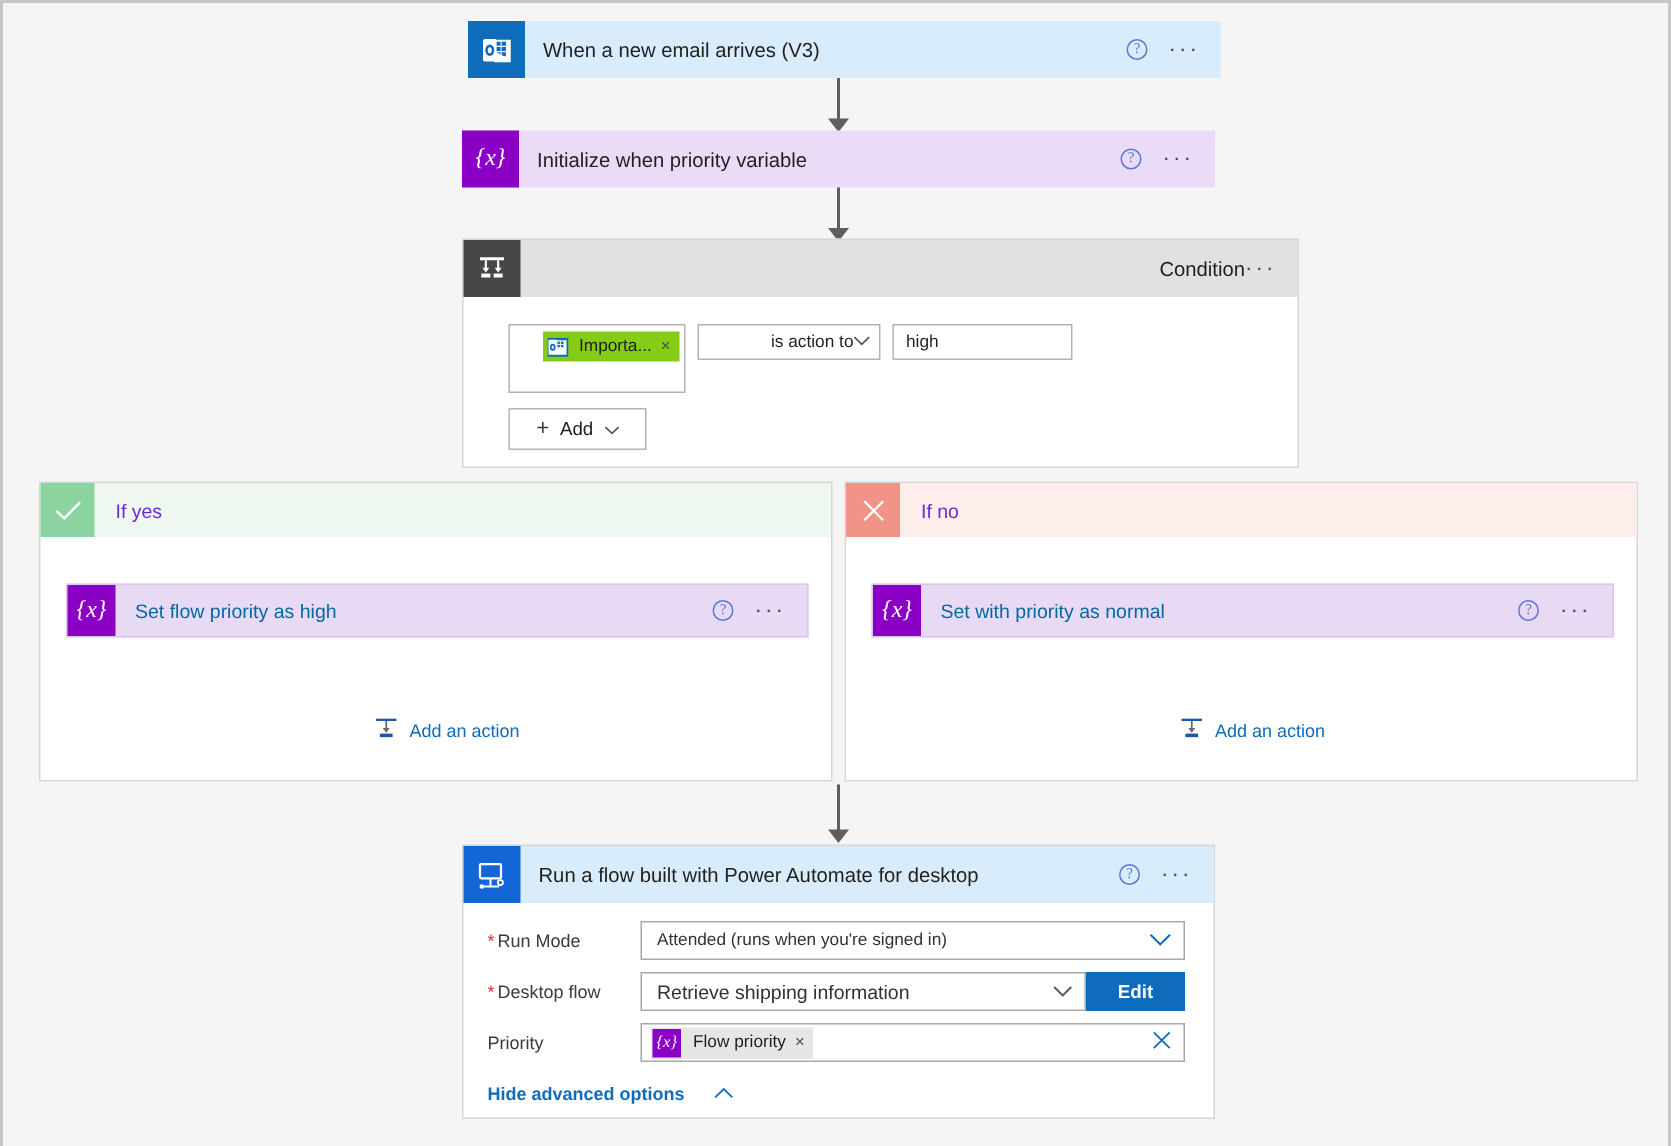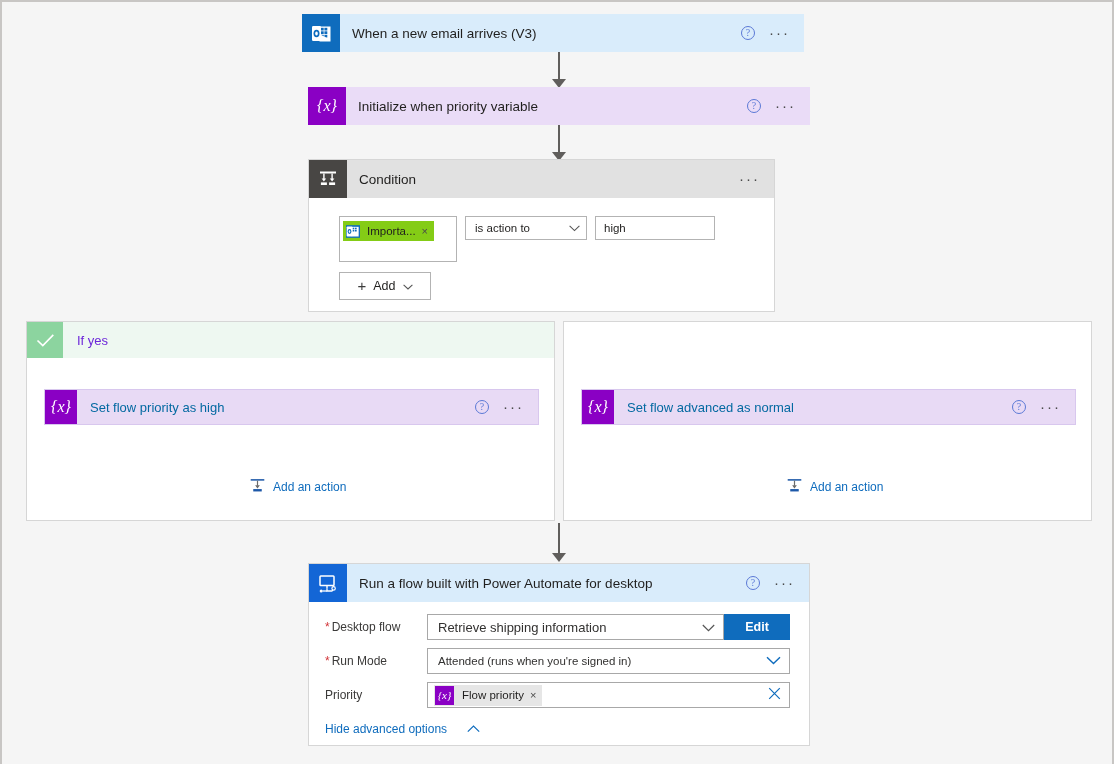--- a/index.html
+++ b/index.html
@@ -193,35 +193,35 @@
   }
   .combo .val { flex:1 1 auto; }
   .edit-btn {
     width: 66px; height: 26px; background:#0f6cbd; color:#fff;
     display:flex; align-items:center; justify-content:center;
     font-size: 12.5px; font-weight: bold;
   }
   .adv-link {
     display:flex; align-items:center; gap:20px;
     margin: 14px 0 0 16px;
-    font-size: 12px; color:#0f6cbd;
+    font-size: 12px; color:#0f6cbd;font-weight:bold;
   }
   .pill {
     display:inline-flex; align-items:center;
     height: 21px; background:#e6e6e6; font-size:11.5px; color:#201f1e;
   }
   .pill-ico { width:19px; height:19px; margin: 0 8px 0 1px; display:flex; align-items:center; justify-content:center; flex:0 0 19px; }
   .clear-x { color:#0f6cbd; font-size: 14px; }
 </style>
 </head>
 <body>
 
 <div class="canvas">
 
-  <div class="card" style="left:300px; top:12px; width:502px; height:38px; border:none;">
+  <div class="card" style="left:310px; top:12px; width:502px; height:38px; border:none;">
     <div class="card-header hdr-blue">
       <div class="card-icon icon-outlook">
         <svg width="21" height="19" viewBox="0 0 21 19">
           <rect x="8.5" y="2.5" width="11" height="13.5" fill="#fff"></rect>
           <rect x="9.8" y="3.8" width="2.9" height="2.7" fill="#0f6cbd"></rect>
           <rect x="13.4" y="3.8" width="2.9" height="2.7" fill="#0f6cbd"></rect>
           <rect x="9.8" y="7.3" width="2.9" height="2.7" fill="#0f6cbd"></rect>
           <rect x="13.4" y="7.3" width="2.9" height="2.7" fill="#0f6cbd"></rect>
           <rect x="9.8" y="10.8" width="2.9" height="2.7" fill="#0f6cbd"></rect>
           <rect x="13.4" y="10.8" width="2.9" height="2.7" fill="#0f6cbd"></rect>
@@ -249,21 +249,21 @@
       <div class="hdr-actions">
         <div class="help-icon">?</div>
         <div class="ellipsis">···</div>
       </div>
     </div>
   </div>
 
   <div class="connector" style="left:556px; top:123px; height:30px;"></div>
   <div class="arrowhead" style="left:550px; top:150px;"></div>
 
-  <div class="card" style="left:306px; top:157px; width:467px; height:153px;">
+  <div class="card" style="left:306px; top:157px; width:558px; height:153px;text-align:right;">
     <div class="card-header hdr-gray">
       <div class="card-icon icon-condition">
         <svg width="20" height="20" viewBox="0 0 20 20">
           <rect x="2" y="2.5" width="16" height="2" fill="#fff"></rect>
           <rect x="5.2" y="4.5" width="1.4" height="5.5" fill="#fff"></rect>
           <rect x="13.4" y="4.5" width="1.4" height="5.5" fill="#fff"></rect>
           <path d="M3.6 9.5 L8.2 9.5 L5.9 12.6 Z" fill="#fff"></path>
           <path d="M11.8 9.5 L16.4 9.5 L14.1 12.6 Z" fill="#fff"></path>
           <rect x="2.9" y="13.4" width="6" height="2.6" fill="#fff"></rect>
           <rect x="11.1" y="13.4" width="6" height="2.6" fill="#fff"></rect>
@@ -344,23 +344,31 @@
           <rect x="9.3" y="4.3" width="1.4" height="6" fill="#6b6b6b"></rect>
           <path d="M7.2 9.8 L12.8 9.8 L10 13.5 Z" fill="#6b6b6b"></path>
           <rect x="5" y="14.2" width="10" height="2.8" fill="#1d58a8"></rect>
         </svg>
       </span>
       <span>Add an action</span>
     </div>
   </div>
 
   <div class="branch" style="left:561px; top:319px; width:529px; height:200px;">
+    <div class="branch-head head-no">
+      <div class="branch-badge badge-no">
+        <svg width="17" height="17" viewBox="0 0 17 17">
+            <path d="M2.2 2.2 L14.8 14.8 M14.8 2.2 L2.2 14.8" stroke="#fff" stroke-width="1.5" fill="none"></path>
+          </svg>
+      </div>
+      <div class="branch-label">If no</div>
+    </div>
     <div class="action-card" style="left:17px; top:67px; width:495px;">
       <div class="action-icon icon-variable">{x}</div>
-      <div class="action-title">Set flow advanced as normal</div>
+      <div class="action-title">Set with priority as normal</div>
       <div class="hdr-actions">
         <div class="help-icon">?</div>
         <div class="ellipsis">···</div>
       </div>
     </div>
     <div class="add-action" style="left:222px; top:155px;">
       <span>
         <svg width="17" height="17" viewBox="0 0 20 20">
           <rect x="2" y="2.5" width="16" height="1.8" fill="#1d58a8"></rect>
           <rect x="9.3" y="4.3" width="1.4" height="6" fill="#6b6b6b"></rect>
@@ -392,45 +400,45 @@
       <div class="hdr-actions">
         <div class="help-icon">?</div>
         <div class="ellipsis">···</div>
       </div>
     </div>
 
     <div class="form">
 
       <div class="form-row">
         <div class="form-label">
+          <span class="req">*</span><span>Run Mode</span>
+        </div>
+        <div class="combo" style="width:363px;">
+          <span class="val" style="font-size:11.5px;">Attended (runs when you're signed in)</span>
+          <span class="chev-blue">
+            <svg width="15" height="9" viewBox="0 0 15 9">
+                <path d="M1 1.2 L7.5 7.6 L14 1.2" stroke="#0f6cbd" stroke-width="1.4" fill="none"></path>
+              </svg>
+          </span>
+        </div>
+      </div>
+
+      <div class="form-row">
+        <div class="form-label">
           <span class="req">*</span><span>Desktop flow</span>
         </div>
         <div class="combo" style="width:297px;">
           <span class="val" style="font-size:13px;">Retrieve shipping information</span>
           <span>
             <svg width="13" height="8" viewBox="0 0 13 8">
                 <path d="M0.8 1 L6.5 6.6 L12.2 1" stroke="#555" stroke-width="1.2" fill="none"></path>
               </svg>
           </span>
         </div>
         <div class="edit-btn">Edit</div>
-      </div>
-
-      <div class="form-row">
-        <div class="form-label">
-          <span class="req">*</span><span>Run Mode</span>
-        </div>
-        <div class="combo" style="width:363px;">
-          <span class="val" style="font-size:11.5px;">Attended (runs when you're signed in)</span>
-          <span class="chev-blue">
-            <svg width="15" height="9" viewBox="0 0 15 9">
-                <path d="M1 1.2 L7.5 7.6 L14 1.2" stroke="#0f6cbd" stroke-width="1.4" fill="none"></path>
-              </svg>
-          </span>
-        </div>
       </div>
 
       <div class="form-row">
         <div class="form-label">
           <span>Priority</span>
         </div>
         <div class="combo" style="width:363px; padding-left:6px;">
           <span class="val">
             <span class="pill">
               <span class="pill-ico icon-variable" style="font-size:11px;">{x}</span>

